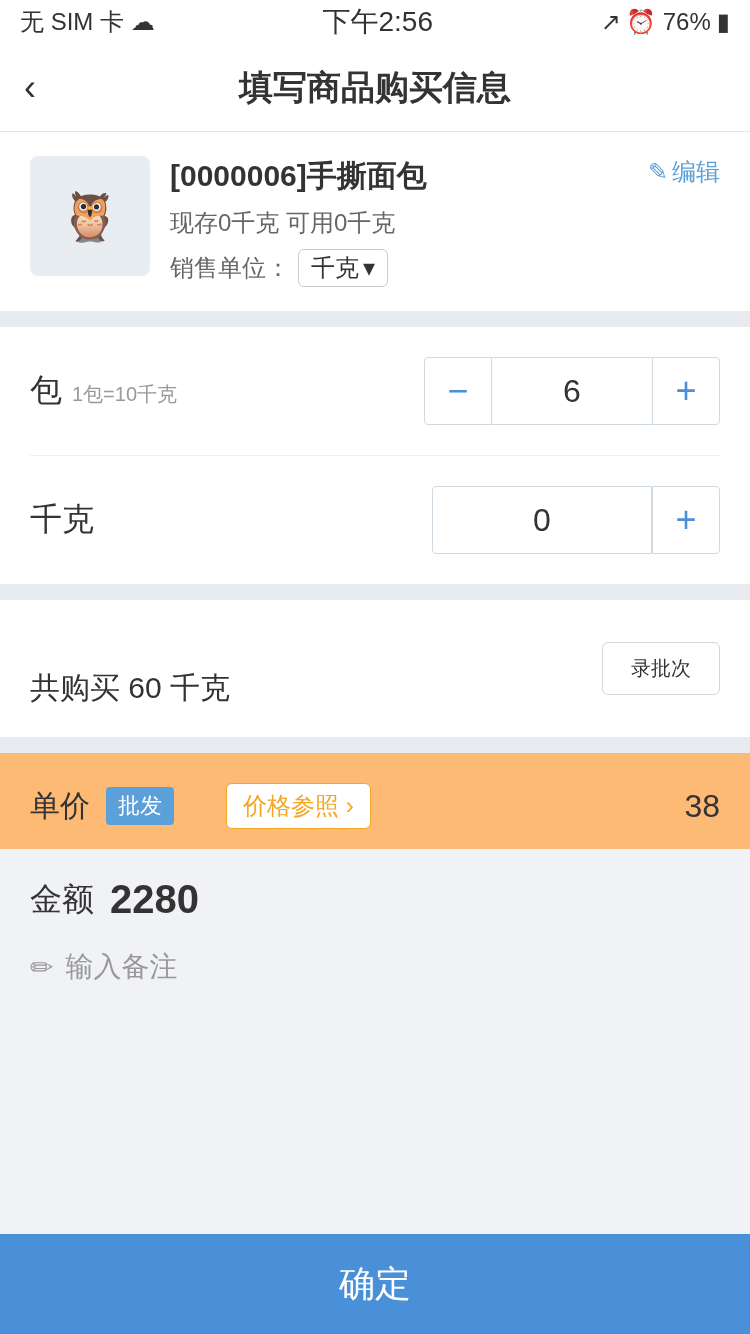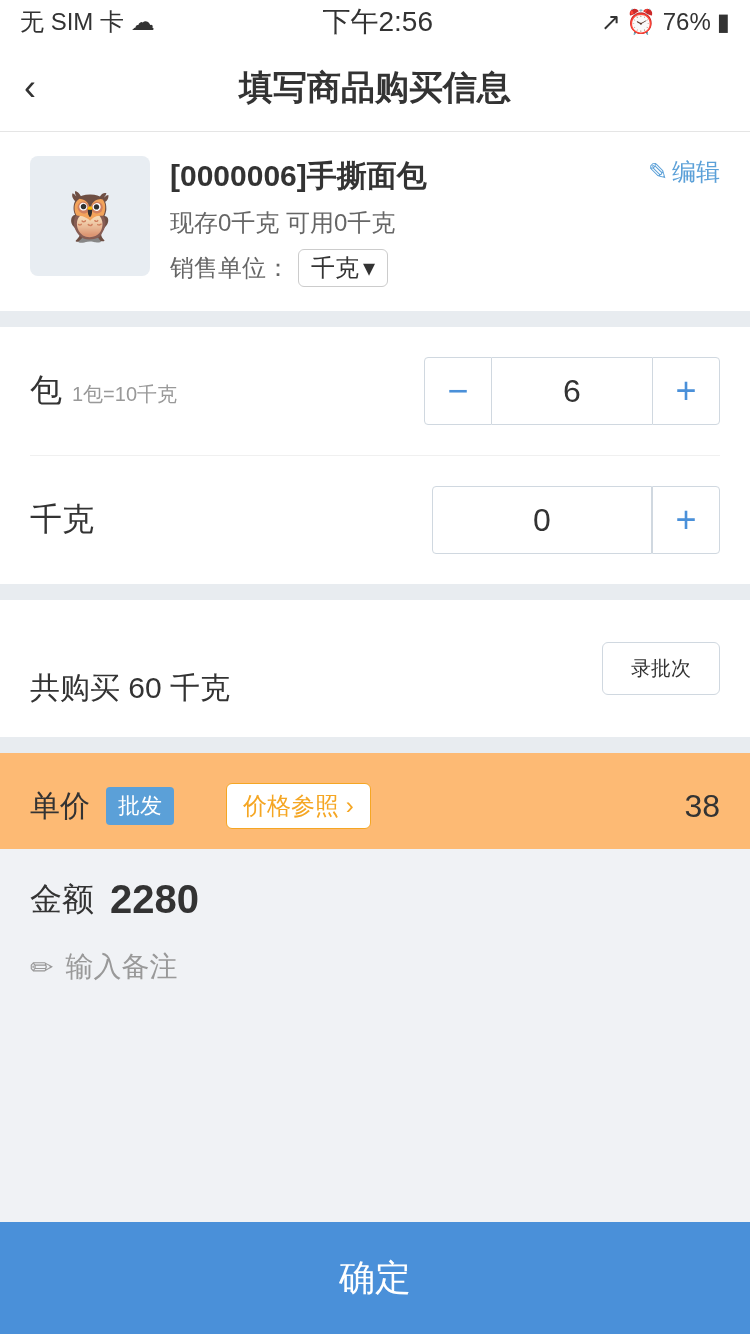--- a/index.html
+++ b/index.html
@@ -298,21 +298,21 @@
     
     .empty-area {
       background: #f0f2f5;
       flex: 1;
       min-height: 280px;
     }
 
     
     .confirm-btn {
       width: 750px;
-      height: 112px;
+      height: 100px;
       background: #4a90d9;
       color: #fff;
       font-size: 36px;
       font-weight: 500;
       display: flex;
       align-items: center;
       justify-content: center;
       cursor: pointer;
       position: fixed;
       bottom: 0;

